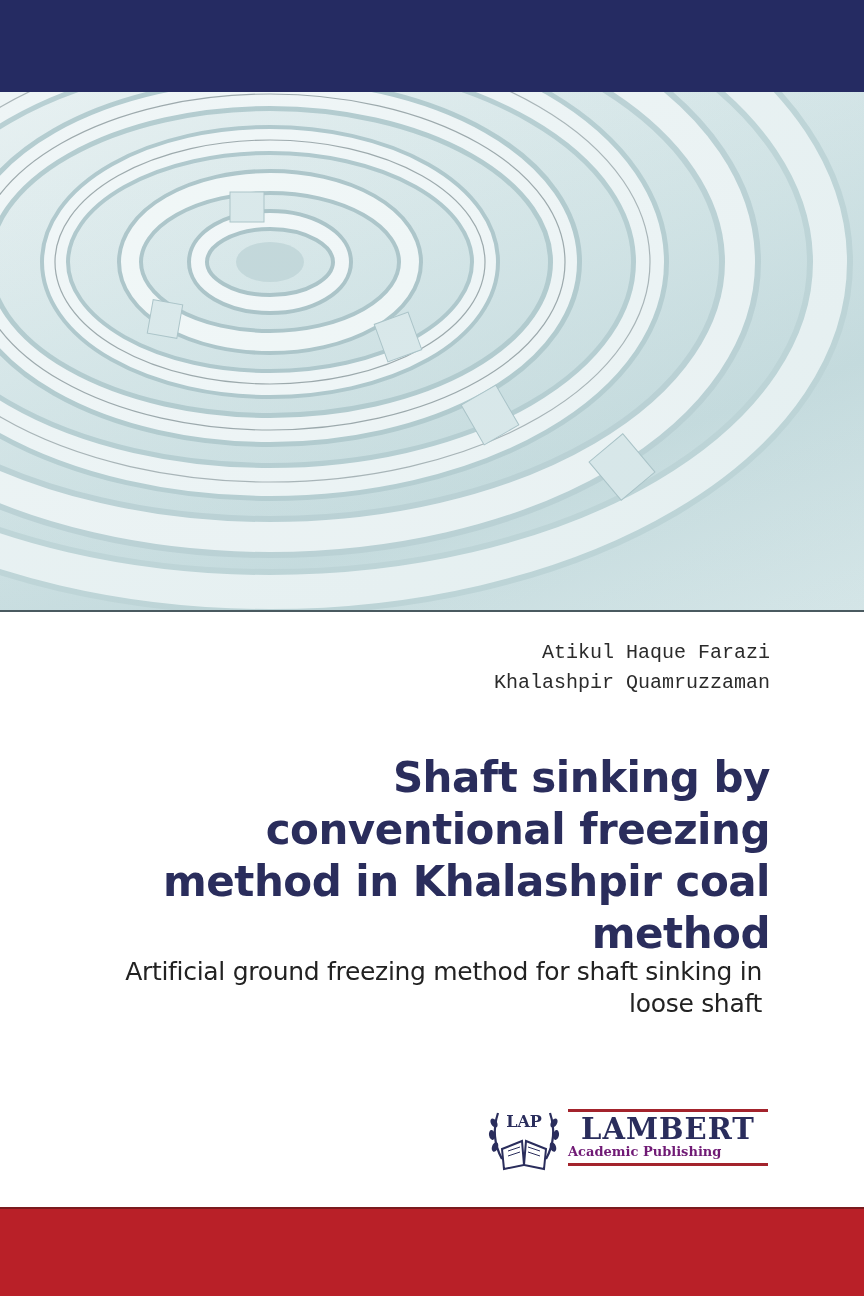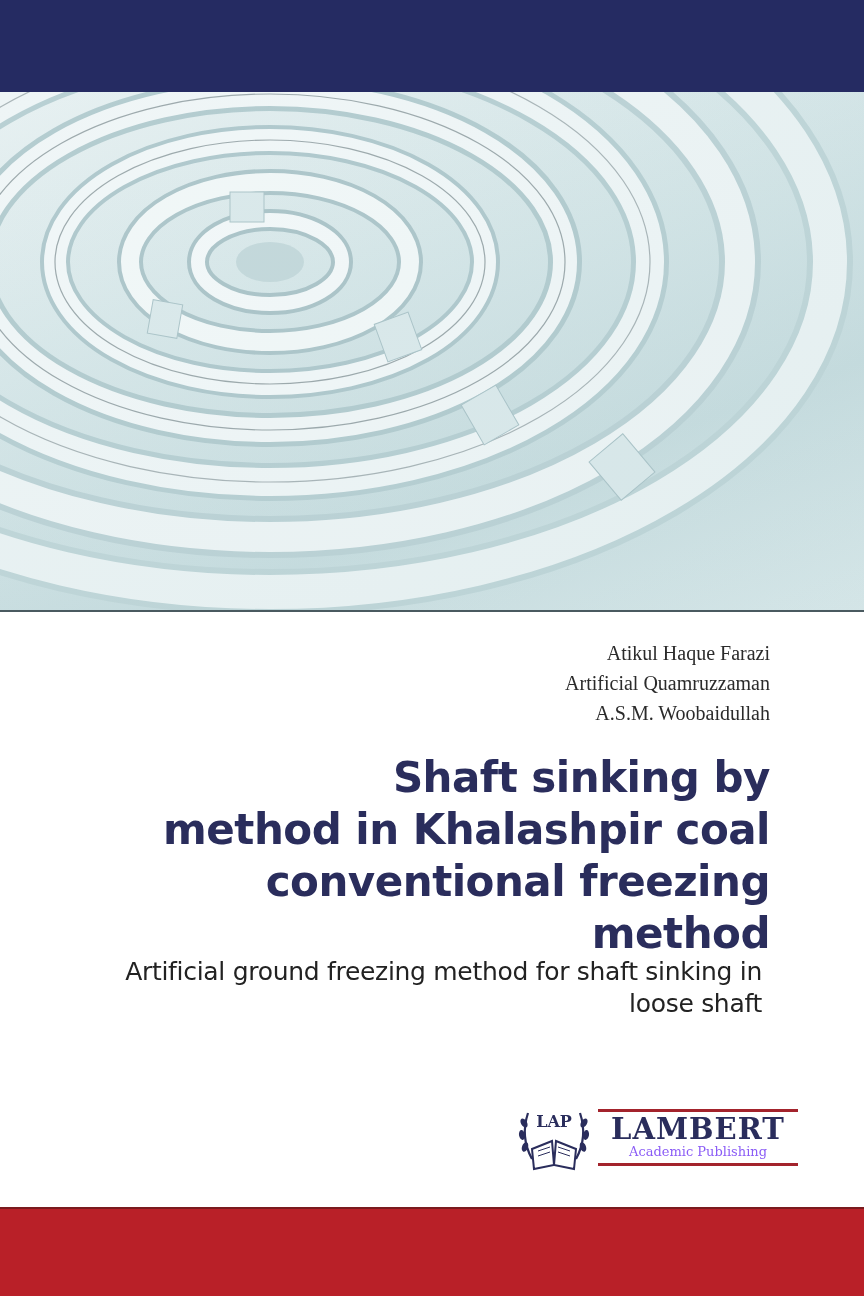--- a/index.html
+++ b/index.html
@@ -3,35 +3,35 @@
 <meta charset="utf-8">
 <style>
   html, body { margin: 0; padding: 0; }
   body { width: 864px; height: 1296px; position: relative; overflow: hidden; background: #ffffff; font-family: "Liberation Sans", sans-serif; }
   .top-band { position: absolute; left: 0; top: 0; width: 864px; height: 92px; background: #252b62; }
   .cover-image { position: absolute; left: 0; top: 92px; width: 864px; height: 520px; overflow: hidden;
     background: linear-gradient(160deg, #e6f0f1 0%, #d2e4e6 35%, #c0d8db 70%, #d5e6e8 100%);
     border-bottom: 2px solid #4a5a60; box-sizing: border-box; }
   .cover-image svg { position: absolute; left: 0; top: 0; }
   .authors { position: absolute; right: 94px; top: 638px; text-align: right; }
-  .author { font-family: Liberation Serif, serif; font-size: 20px; line-height: 30px; color: #2b2b2b; }
+  .author { font-family: Liberation Mono, monospace; font-size: 20px; line-height: 30px; color: #2b2b2b; }
   .title { position: absolute; right: 94px; top: 752px; width: 700px; text-align: right; margin: 0;
     font-family: "DejaVu Sans", sans-serif; font-weight: bold; font-size: 42px; line-height: 52px; color: #2a2d5c; letter-spacing: -0.5px; }
   .subtitle { position: absolute; right: 94px; top: 948px; width: 730px; text-align: right; margin: 8px;
     font-family: "DejaVu Sans", sans-serif; font-size: 25px; line-height: 32px; color: #222222; letter-spacing: -0.3px; }
-  .publisher-logo { position: absolute; left: 516px; top: 1103px; width: 290px; height: 72px; }
+  .publisher-logo { position: absolute; left: 486px; top: 1103px; width: 290px; height: 72px; }
   .lap-emblem { position: absolute; left: 0; top: 0; width: 76px; height: 72px; }
   .wordmark { position: absolute; left: 82px; top: 2px; width: 200px; height: 66px; }
   .rule { position: absolute; left: 0; width: 200px; height: 3px; background: #a3232c; }
   .rule.top { top: 4px; }
   .rule.bottom { top: 58px; }
   .lambert { position: absolute; left: 0; top: 9px; width: 200px; text-align: center;
     font-family: "DejaVu Serif", serif; font-weight: bold; font-size: 29px; line-height: 30px; color: #2a2d5c; letter-spacing: 1px; }
-  .academic { position: absolute; left: 0; top: 39px; width: 200px; text-align: center;
-    font-family: "DejaVu Serif", serif; font-weight: normal; font-size: 13px; line-height: 16px; color: #8b5cf6; }
+  .academic { position: absolute; left: 0; top: 39px; width: 200px; text-align: left;
+    font-family: "DejaVu Serif", serif; font-weight: bold; font-size: 13px; line-height: 16px; color: #701a75; }
   .bottom-band { position: absolute; left: 0; top: 1207px; width: 864px; height: 89px; background: #b92028; border-top: 2px solid #7a1a1e; box-sizing: border-box; }
 </style>
 </head>
 <body>
 
 <div class="top-band"></div>
 
 <div class="cover-image">
   <svg width="864" height="520" viewBox="0 0 864 520">
     <defs>
@@ -66,28 +66,27 @@
       <rect x="470" y="300" width="40" height="46" transform="rotate(-30 490 323)"></rect>
       <rect x="600" y="350" width="44" height="50" transform="rotate(-40 622 375)"></rect>
       <rect x="230" y="100" width="34" height="30"></rect>
     </g>
     <rect x="0" y="0" width="864" height="520" fill="url(#ringFill)" opacity="0.18"></rect>
   </svg>
 </div>
 
 <div class="authors">
   <div class="author">Atikul Haque Farazi</div>
-  <div class="author">Artificial Quamruzzaman</div>
-  <div class="author">A.S.M. Woobaidullah</div>
+  <div class="author">Khalashpir Quamruzzaman</div>
 </div>
 
 <h1 class="title">
   <div>Shaft sinking by</div>
+  <div>conventional freezing</div>
   <div>method in Khalashpir coal</div>
-  <div>conventional freezing</div>
   <div>method</div>
 </h1>
 
 <div class="subtitle">
   <div>Artificial ground freezing method for shaft sinking in</div>
   <div>loose shaft</div>
 </div>
 
 <div class="publisher-logo">
   <svg class="lap-emblem" viewBox="0 0 76 72">

